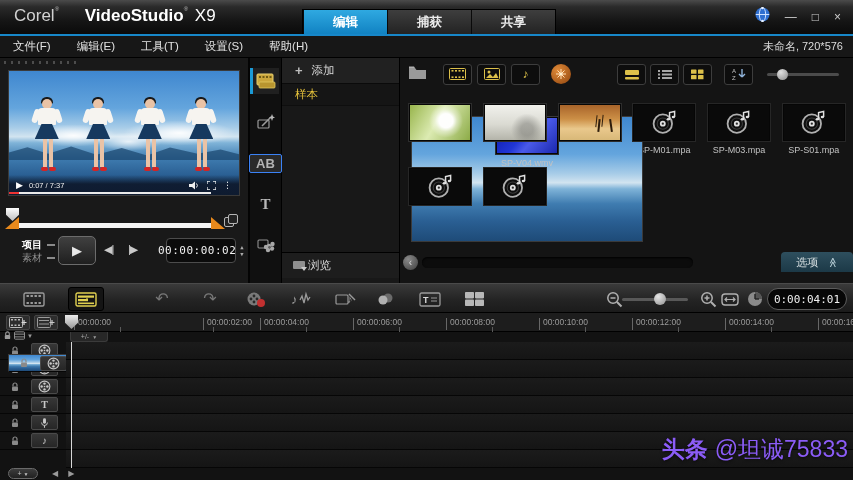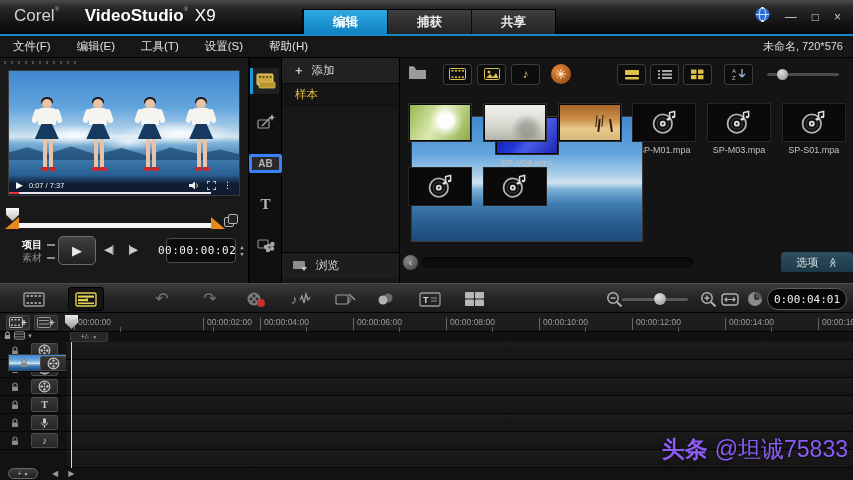--- a/index.html
+++ b/index.html
@@ -92,31 +92,31 @@
   border-radius:4px;display:flex;align-items:center;justify-content:center;
   font-family:"DejaVu Sans Mono",monospace;font-size:11px;color:#f2f2f2;letter-spacing:.5px}
 .tc-spin{display:flex;flex-direction:column;margin-left:4px;font-size:5.5px;color:#aaa;line-height:1.1}
 
 
 .nav-strip{position:relative;width:32px;background:#101010;border-right:1px solid #000;
   display:flex;flex-direction:column;align-items:center;padding-top:10px;gap:15px}
 .nav-item{position:relative;width:27px;height:26px;display:flex;align-items:center;justify-content:center;color:#9c9c9c}
 .nav-item.active{background:#202020}
 .nav-item.active::before{content:"";position:absolute;left:-2px;top:0;width:3px;height:100%;background:#1b9ad6}
-.nav-ab{font-size:10px;font-weight:700;color:#b4b4b4;border:3px solid #3b82f6;border-radius:2px;padding:1px 6px;background:#2a2a2a}
+.nav-ab{font-size:13px;font-weight:700;color:#b4b4b4;border:1px solid #3b82f6;border-radius:2px;padding:1px 6px;background:#2a2a2a}
 .nav-title{font-family:"Liberation Serif","DejaVu Serif",serif;font-size:15px;font-weight:700;color:#b8b8b8}
 
 
 .cat-panel{position:relative;width:118px;background:#181818;border-right:1px solid #000}
 .add-row{height:26px;display:flex;align-items:center;gap:9px;padding-left:13px;background:#212121;
   border-bottom:1px solid #0a0a0a;color:#dadada;font-size:11.5px}
 .plus-icon{color:#bdbdbd;font-size:13px;font-weight:700}
 .sample-row{height:22px;display:flex;align-items:center;padding-left:13px;color:#e7c33b;font-size:11.5px;
   background:#151515;border-bottom:1px solid #0e0e0e}
-.browse-row{position:absolute;left:0;right:0;bottom:5px;height:26px;display:flex;align-items:center;gap:8px;
+.browse-row{position:absolute;left:0;right:0;bottom:5px;height:26px;display:flex;align-items:center;
   padding-left:10px;color:#d2d2d2;font-size:11.5px;background:#1d1d1d;border-top:1px solid #000}
 
 
 .library{position:relative;flex:1;background:#141414}
 .lib-toolbar{position:absolute;left:0;top:0;right:0;height:32px;display:flex;align-items:center;padding:0 8px;gap:5px}
 .lib-btn{width:29px;height:21px;background:#0d0d0d;border:1px solid #3d3d3d;border-radius:3px;
   display:flex;align-items:center;justify-content:center}
 .note-gold{color:#dcc04a;font-size:12px;line-height:1}
 .globe-btn{width:20px;height:20px;border-radius:50%;margin-left:6px;display:flex;align-items:center;justify-content:center;
   background:radial-gradient(circle at 35% 32%,#e08a38,#8f440e)}

